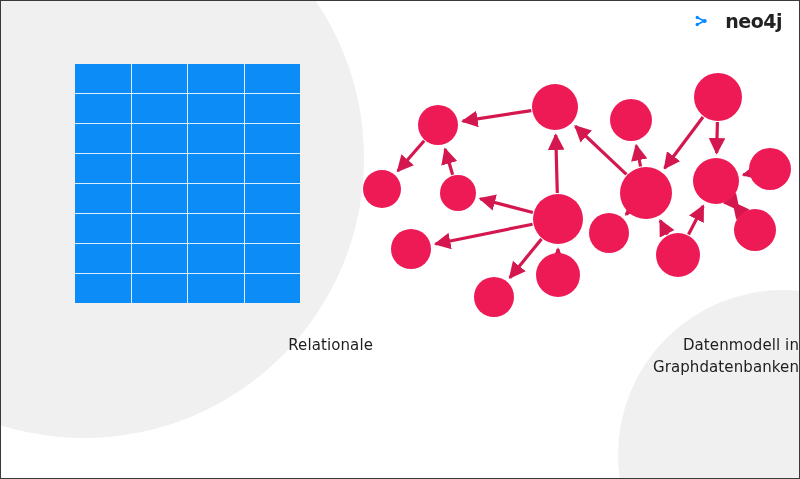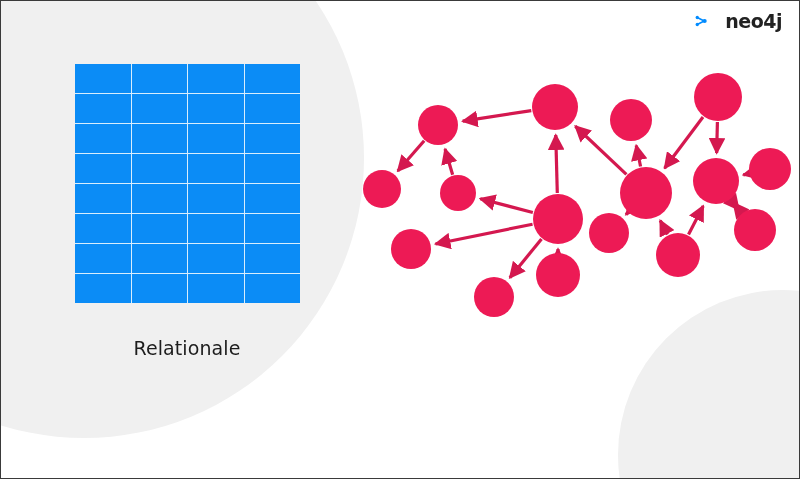--- a/index.html
+++ b/index.html
@@ -71,24 +71,24 @@
     gap: 1px;
     background: #d9eefd;
     box-sizing: border-box;
   }
   #table-graphic .cell {
     background: #0b8cf6;
   }
   
   .caption {
     position: absolute;
-    text-align: center;
+    text-align: right;
     color: #1d1d1d;
     font-family: "DejaVu Sans", sans-serif;
-    font-size: 19px;
+    font-size: 15px;
     line-height: 1.48;
     letter-spacing: 0.1px;
   }
   #caption-left {
     left: 0px;
     top: 333px;
     width: 372px;
   }
   #caption-right {
     left: 398px;
@@ -201,15 +201,17 @@
         <circle cx="365" cy="122" r="23" fill="#ed1a55"></circle>
         <circle cx="419" cy="110" r="21" fill="#ed1a55"></circle>
         <circle cx="404" cy="171" r="21" fill="#ed1a55"></circle>
       </g>
   </svg>
 
   <div class="caption" id="caption-left">
     <div>Relationale</div>
   </div>
   <div class="caption" id="caption-right">
+    <div>Datenmodell in</div>
+    <div>Graphdatenbanken</div>
   </div>
 
 </div>
 
 </body></html>

